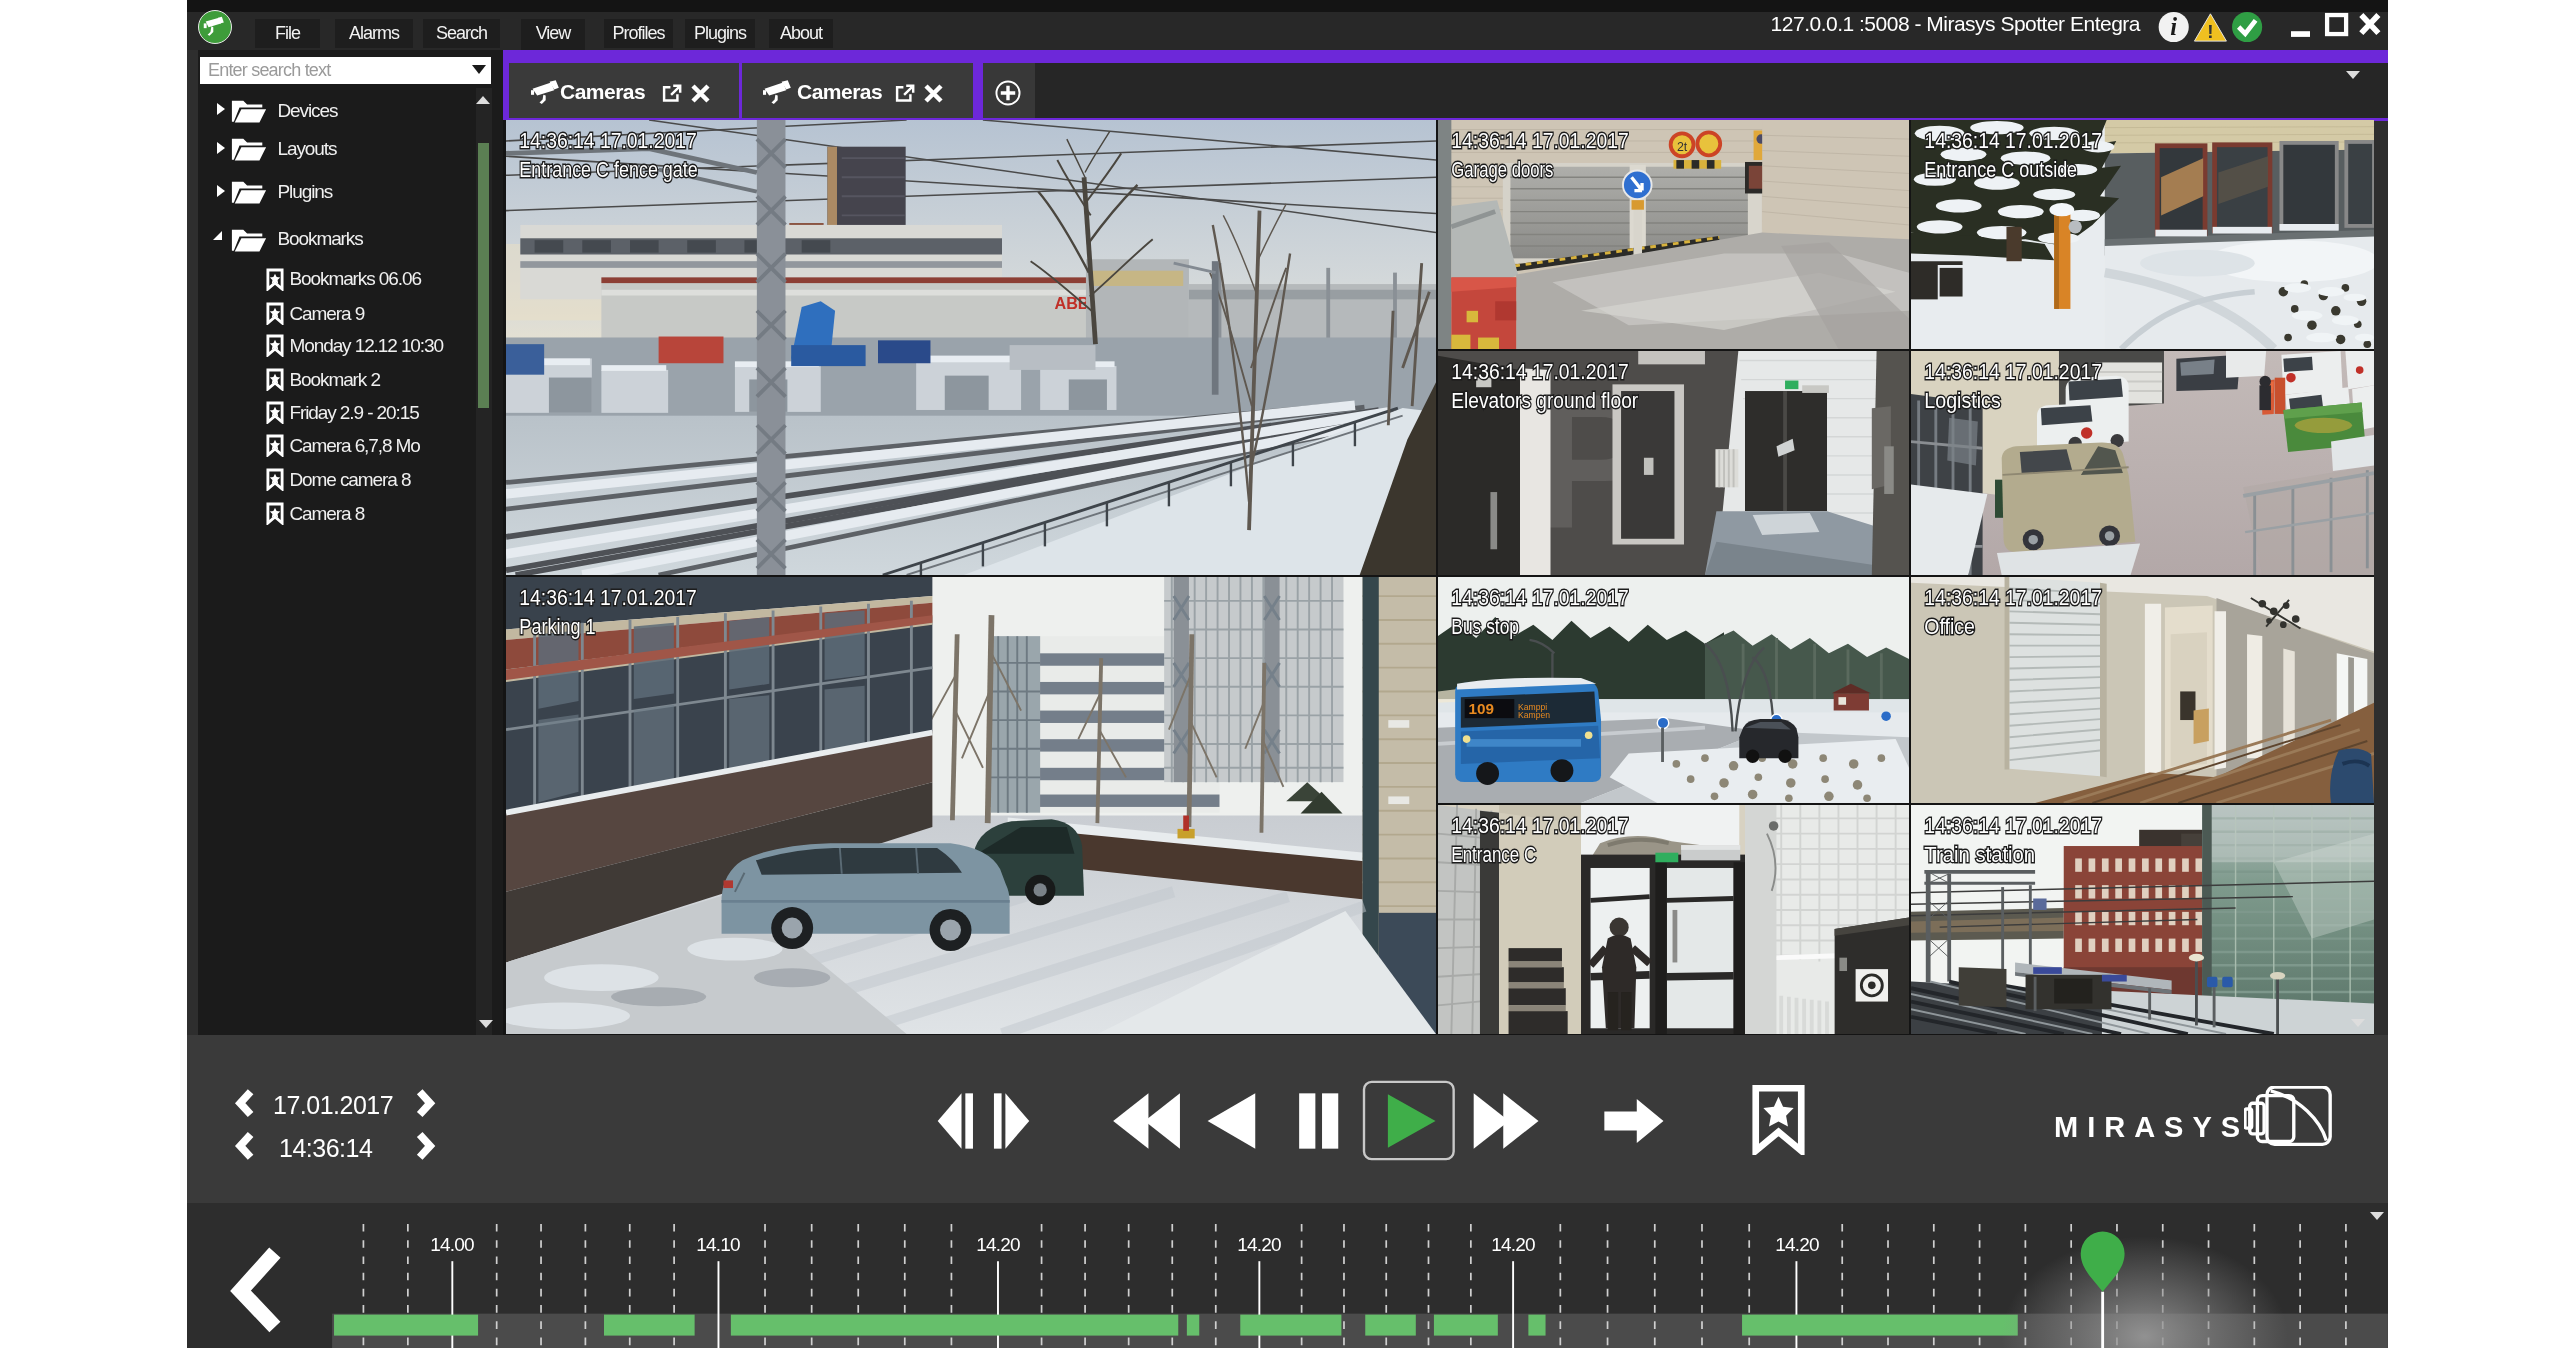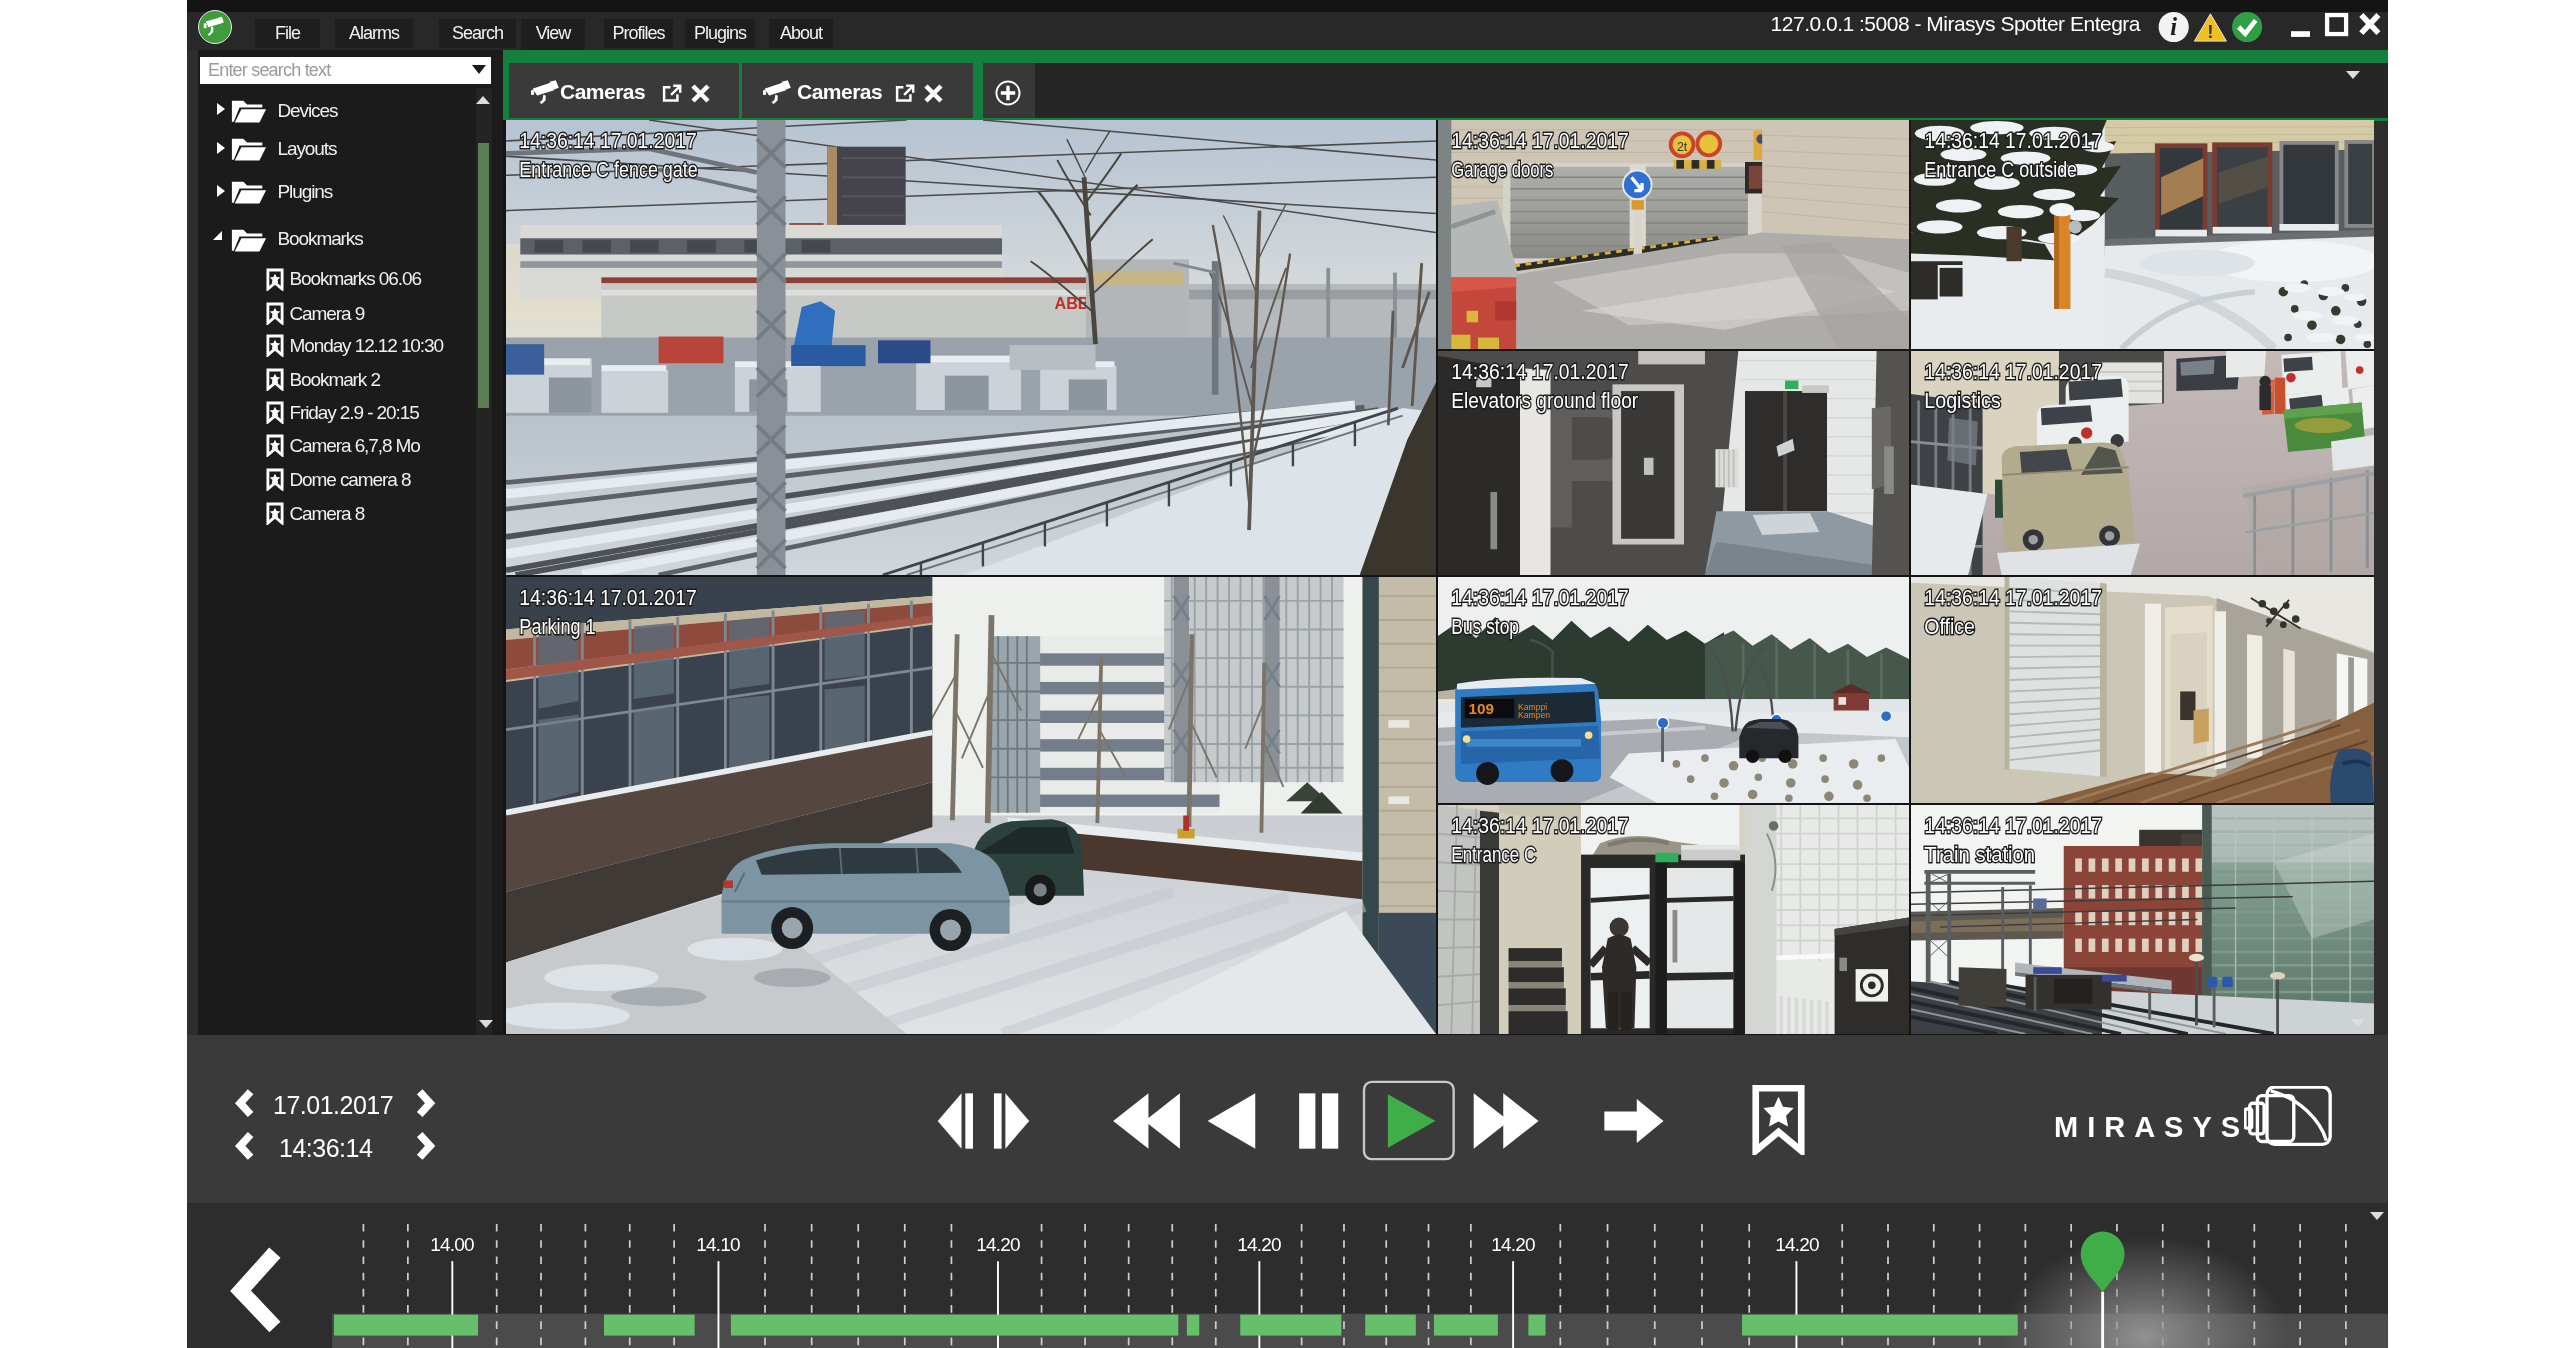--- a/index.html
+++ b/index.html
@@ -21,21 +21,21 @@
     border-left:7.6px solid transparent; border-right:7.6px solid transparent; border-top:9.5px solid #1a1a1a; }
   .trow { position:absolute; color:#f0f0f0; font-size:19px; letter-spacing:-1.1px; white-space:nowrap; }
   .exp { position:absolute; width:0; height:0; }
   .exp.closed { border-top:6.7px solid transparent; border-bottom:6.7px solid transparent; border-left:8.6px solid #fff; }
   
   #vscroll { position:absolute; left:278px; top:38px; width:16px; height:947px; background:#242424; }
   #vthumb { position:absolute; left:2.9px; top:55px; width:10.5px; height:265px; background:#5b7f53; }
   .uarr { width:0;height:0;border-left:7.6px solid transparent;border-right:7.6px solid transparent;border-bottom:8.6px solid #ddd; }
   .darr { width:0;height:0;border-left:7.6px solid transparent;border-right:7.6px solid transparent;border-top:8.6px solid #ddd; }
   
-  #tabbar { position:absolute; left:316px; top:50px; width:1885px; height:71px; background:#15803d; }
+  #tabbar { position:absolute; left:316px; top:50px; width:1885px; height:71px; background:#6d28d9; }
   .tab { position:absolute; top:13.4px; height:55px; background:#3a3a3a; }
   .tablbl { position:absolute; top:30px; color:#fff; font-size:21px; font-weight:bold; letter-spacing:-0.5px; }
   #plusbtn { position:absolute; top:13.4px; height:55px; background:#383838; }
   #tabrest { position:absolute; top:13.4px; height:55px; background:#262626; }
   
   #grid { position:absolute; left:316px; top:120px; width:1871px; height:915px; background:#141414; }
   .cell { position:absolute; overflow:hidden; background:#222; }
   .cell svg { position:absolute; left:0; top:0; }
   
   #controlbar { position:absolute; left:0; top:1035px; width:2201px; height:168px; background:#3a3a3a; }
@@ -54,21 +54,21 @@
         <g fill="#fff">
             <polygon points="7,11 21,7 23,13 10,17"></polygon>
             <polygon points="20,7 24,6 26,12 22,13"></polygon>
             <polygon points="13,16 12,22 9,25 11,26 15,22 15,17"></polygon>
             <rect x="5" y="13" width="3" height="5"></rect>
           </g>
       </svg>
     </div>
     <div class="menubtn" style="left:68px;width:65px;">File</div>
     <div class="menubtn" style="left:148px;width:78px;">Alarms</div>
-    <div class="menubtn" style="left:252px;width:77px;">Search</div>
+    <div class="menubtn" style="left:236px;width:77px;">Search</div>
     <div class="menubtn" style="left:334px;width:64px;height:30.5px;">View</div>
     <div class="menubtn" style="left:417px;width:69px;">Profiles</div>
     <div class="menubtn" style="left:498px;width:70px;">Plugins</div>
     <div class="menubtn" style="left:582px;width:64px;">About</div>
     <div id="title">127.0.0.1 :5008 - Mirasys Spotter Entegra</div>
 
     <svg class="abs" style="left:1971px;top:10.5px;" width="118" height="32" viewBox="0 0 124 34">
       <circle cx="16" cy="17" r="16" fill="#f2f2f2"></circle>
       <text x="16" y="26" font-size="26" font-weight="bold" font-style="italic" font-family="Liberation Serif" text-anchor="middle" fill="#1a1a1a">i</text>
       <path d="M55 3 L72 32 L38 32 Z" fill="#f0c020" stroke="#e8e8e8" stroke-width="1"></path>

